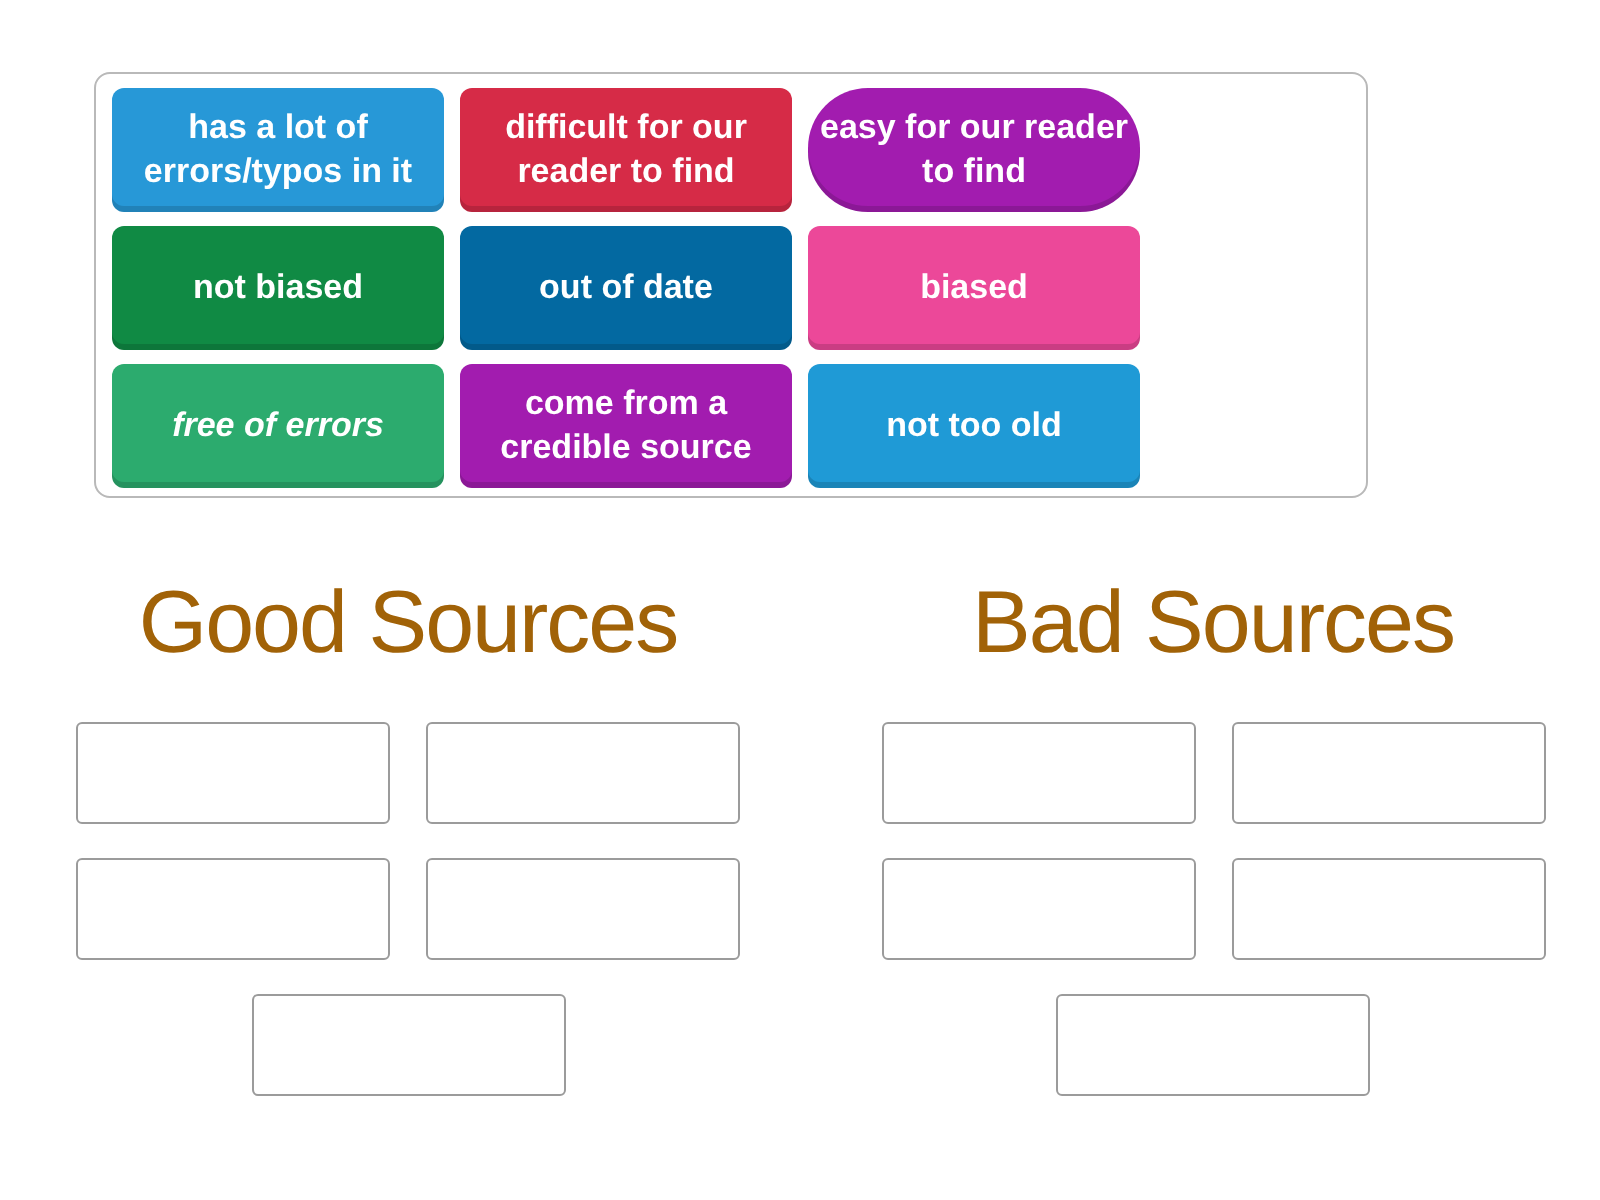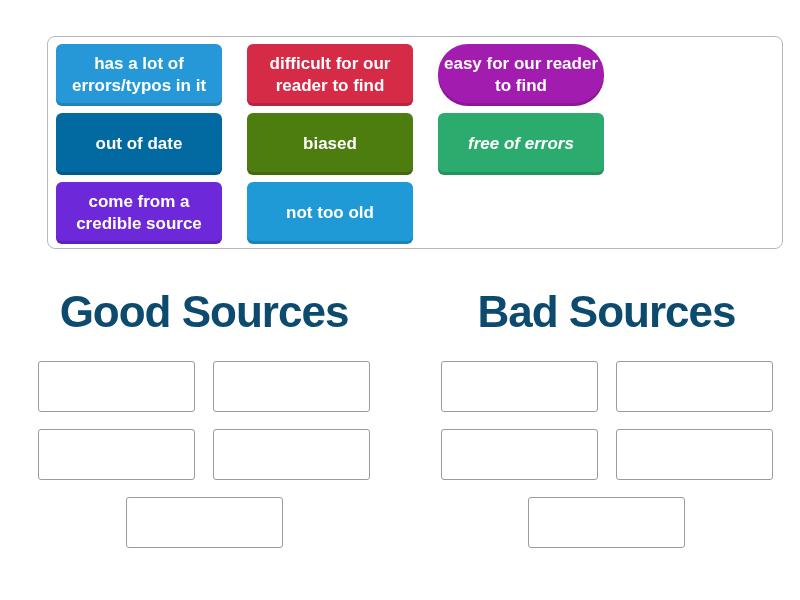--- a/index.html
+++ b/index.html
@@ -13,30 +13,30 @@
     background: #ffffff;
     font-family: "Liberation Sans", sans-serif;
     overflow: hidden;
   }
 
   
   .tray {
     position: absolute;
     left: 47px;
     top: 36px;
-    width: 736px;
+    width: 637px;
     height: 213px;
     box-sizing: border-box;
     border: 1px solid #b9b9b9;
     border-radius: 8px;
     background: #ffffff;
     display: flex;
     flex-wrap: wrap;
     align-content: flex-start;
-    gap: 7px 25px;
+    gap: 7px 8px;
     padding: 7px 8px;
   }
   .tile {
     width: 166px;
     height: 62px;
     box-sizing: border-box;
     border-radius: 6px;
     display: flex;
     align-items: center;
     justify-content: center;
@@ -56,23 +56,23 @@
     position: absolute;
     top: 288px;
   }
   .group-0 { left: 38px;  width: 332px; }
   .group-1 { left: 440px; width: 333px; }
 
   .group-title {
     margin: 0 0 25px 0;
     text-align: center;
     font-size: 44px;
-    font-weight: 700;
+    font-weight: 400;
     letter-spacing: -1px;
-    color: #0c4a6e;
+    color: #a16207;
     line-height: 48px;
     white-space: nowrap;
   }
 
   .slots {
     display: flex;
     flex-wrap: wrap;
     justify-content: center;
     gap: 17px 18px;
   }
@@ -85,24 +85,25 @@
     background: #ffffff;
   }
 </style>
 </head>
 <body>
 
 <div class="tray">
     <div class="tile" style="background: rgb(39, 152, 215);">has a lot of errors/typos in it</div>
     <div class="tile" style="background: rgb(214, 43, 71);">difficult for our reader to find</div>
     <div class="tile" style="background: #a21caf; border-radius: 30px;">easy for our reader to find</div>
+    <div class="tile" style="background: rgb(16, 138, 68);">not biased</div>
     <div class="tile" style="background: #0369a1;">out of date</div>
-    <div class="tile" style="background: #4d7c0f;">biased</div>
+    <div class="tile" style="background: #ec4899;">biased</div>
     <div class="tile" style="background: rgb(44, 171, 110); font-style: italic;">free of errors</div>
-    <div class="tile" style="background: #6d28d9;">come from a credible source</div>
+    <div class="tile" style="background: #a21caf;">come from a credible source</div>
     <div class="tile" style="background: rgb(31, 154, 214);">not too old</div>
   </div>
 
 <div class="group group-0">
   <h2 class="group-title">Good Sources</h2>
   <div class="slots">
       <div class="slot"></div>
       <div class="slot"></div>
       <div class="slot"></div>
       <div class="slot"></div>

